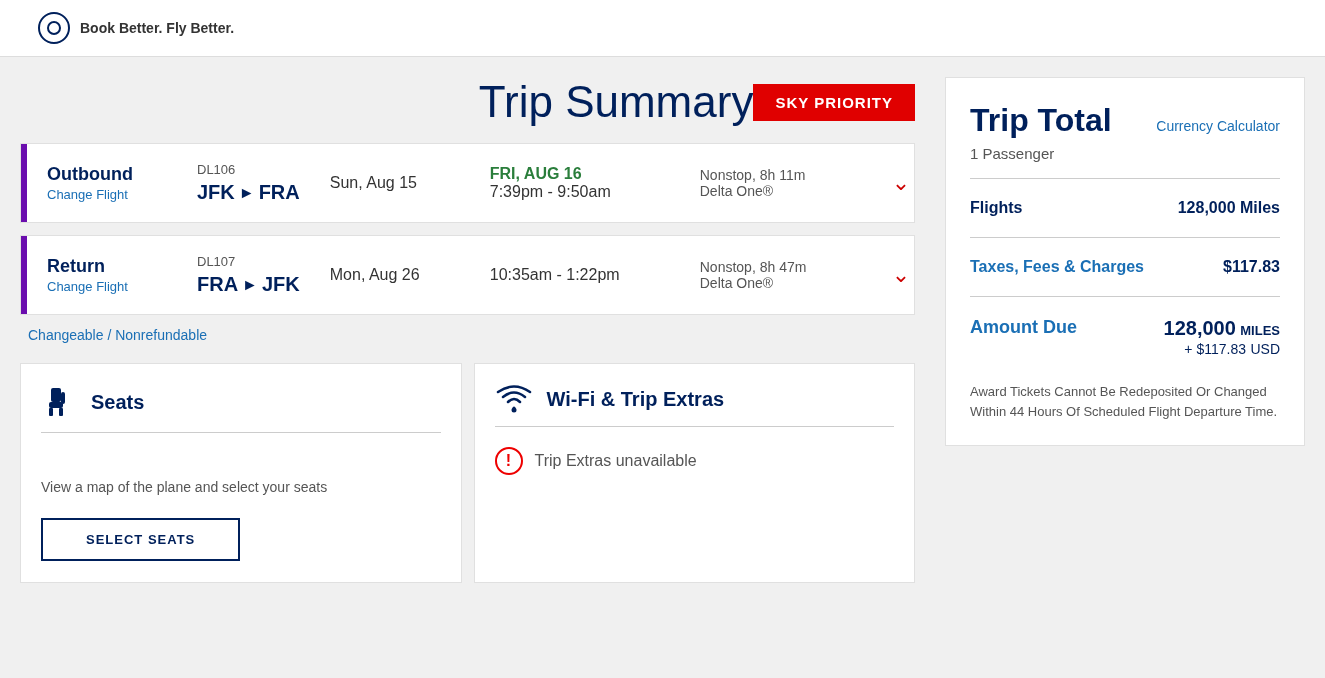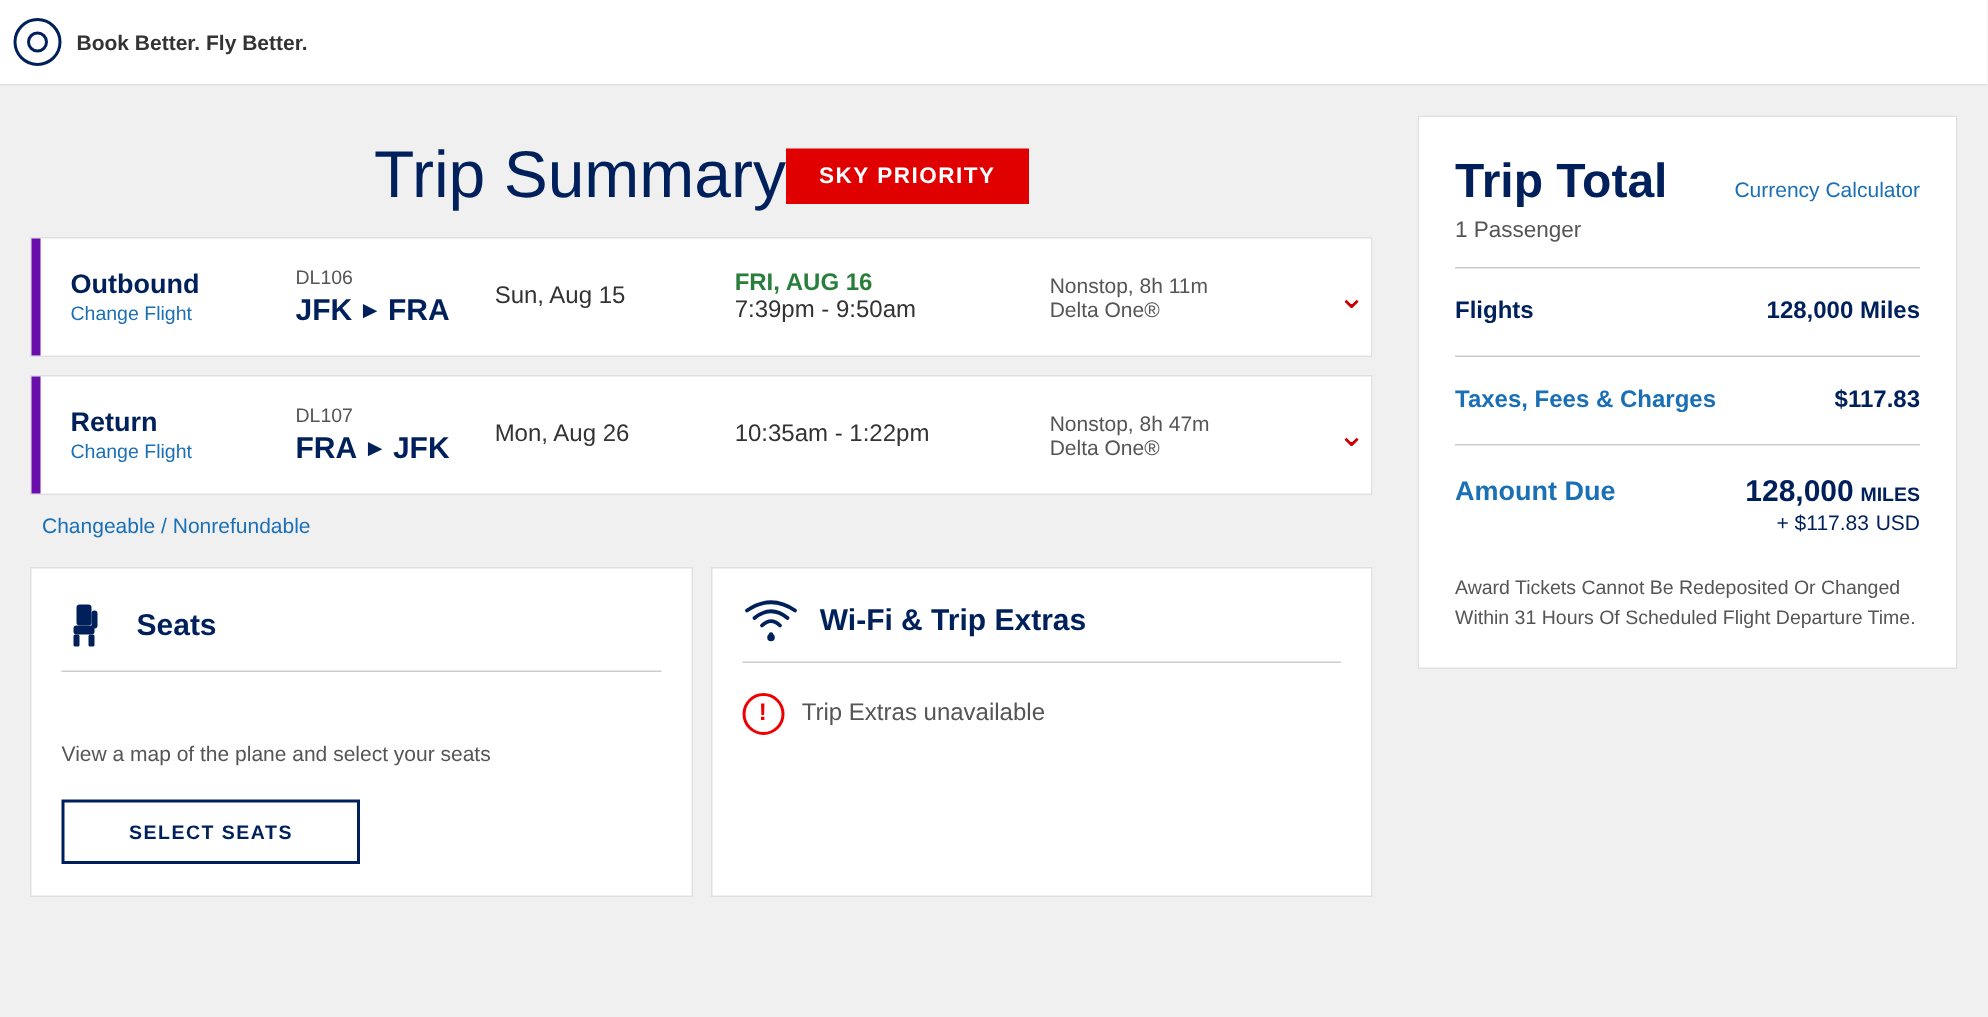--- a/index.html
+++ b/index.html
@@ -10,21 +10,21 @@
       width: 1325px;
     }
     .page-container {
       display: flex;
       flex-direction: column;
       padding: 0;
     }
     
     .header {
       background: #fff;
-      padding: 12px 9px;
+      padding: 12px 38px;
       display: flex;
       align-items: center;
       border-bottom: 1px solid #ddd;
     }
     .logo-circle {
       width: 32px;
       height: 32px;
       border: 2px solid #00205b;
       border-radius: 50%;
       display: flex;
@@ -58,23 +58,22 @@
     .right-panel {
       width: 360px;
       flex-shrink: 0;
       border-radius: 23px;
     }
 
     
     .title-row {
       display: flex;
       align-items: center;
-      justify-content: center;
+      justify-content: flex-end;
       margin-bottom: 16px;
-      margin-top: 15px;
     }
     .page-title {
       font-size: 44px;
       font-weight: 300;
       color: #00205b;
     }
     .sky-priority-badge {
       background: #e00000;
       color: #fff;
       font-size: 15px;
@@ -486,18 +485,18 @@
             <div>
               <span class="miles-amount">128,000</span>
               <span class="miles-label">MILES</span>
             </div>
             <div>
               <span class="usd-amount">+ $117.83</span>
               <span class="usd-amount">USD</span>
             </div>
           </div>
         </div>
-        <p class="award-notice">Award Tickets Cannot Be Redeposited Or Changed Within 31 Hours Of Scheduled Flight Departure Time.</p>
+        <p class="award-notice">Award Tickets Cannot Be Redeposited Or Changed Within 44 Hours Of Scheduled Flight Departure Time.</p>
       </div>
     </div>
 
   </div>
 </div>
 
 </body></html>

